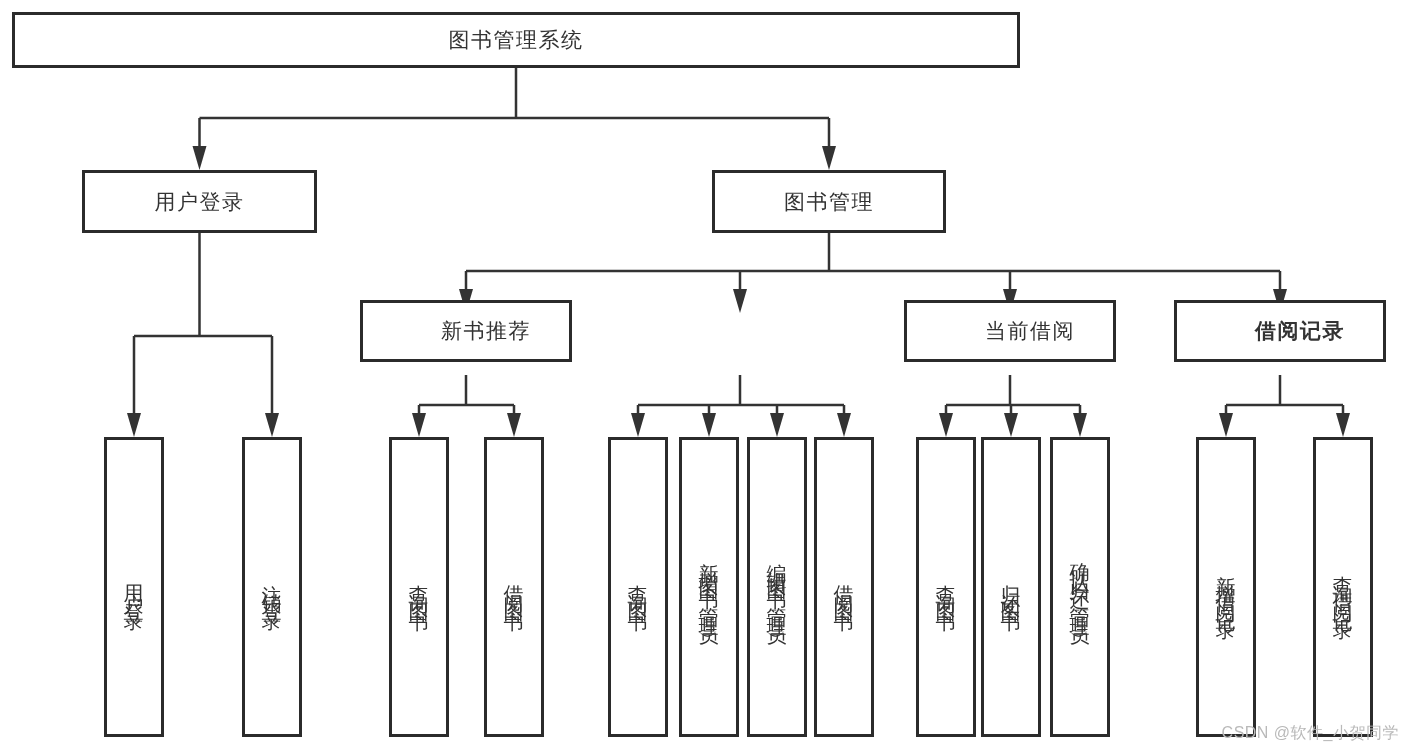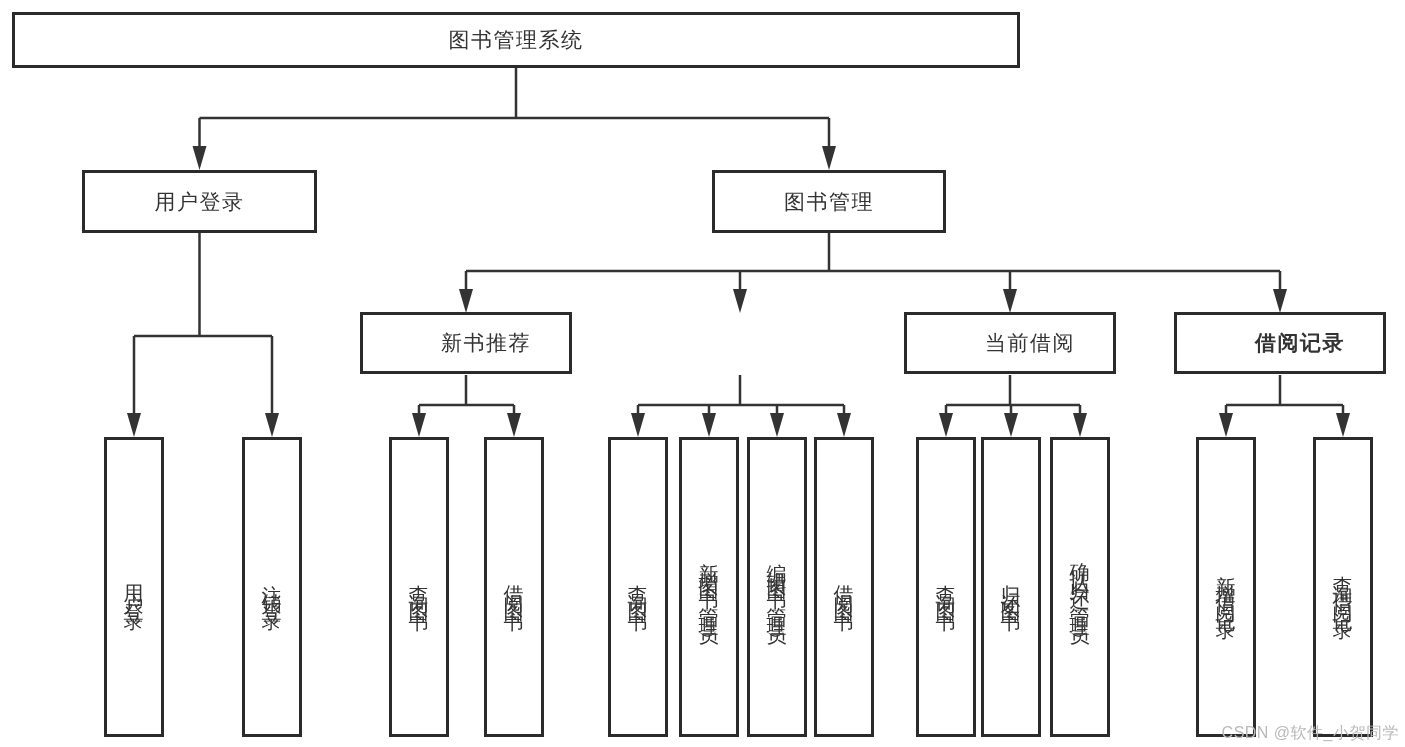--- a/index.html
+++ b/index.html
@@ -27,21 +27,21 @@
     font-size:21px; letter-spacing:1.5px; white-space:nowrap;
   }
   .box.v span {
     writing-mode:vertical-rl;
     text-orientation:mixed;
     font-size:20px;
     letter-spacing:9px;
     line-height:1;
   }
   .leaf { width:60px; height:300px; top:437px; }
-  .lvl3 { height:62px; top:312px;padding-left:40px; }
+  .lvl3 { height:62px; top:300px;padding-left:40px; }
   .lvl2 { height:63px; top:170px; }
   .watermark {
     position:absolute;
     right:6px; bottom:3px;
     z-index:3;
     font-size:16px;
     color:#b9b9b9;
     letter-spacing:0.5px;
     white-space:nowrap;
   }

